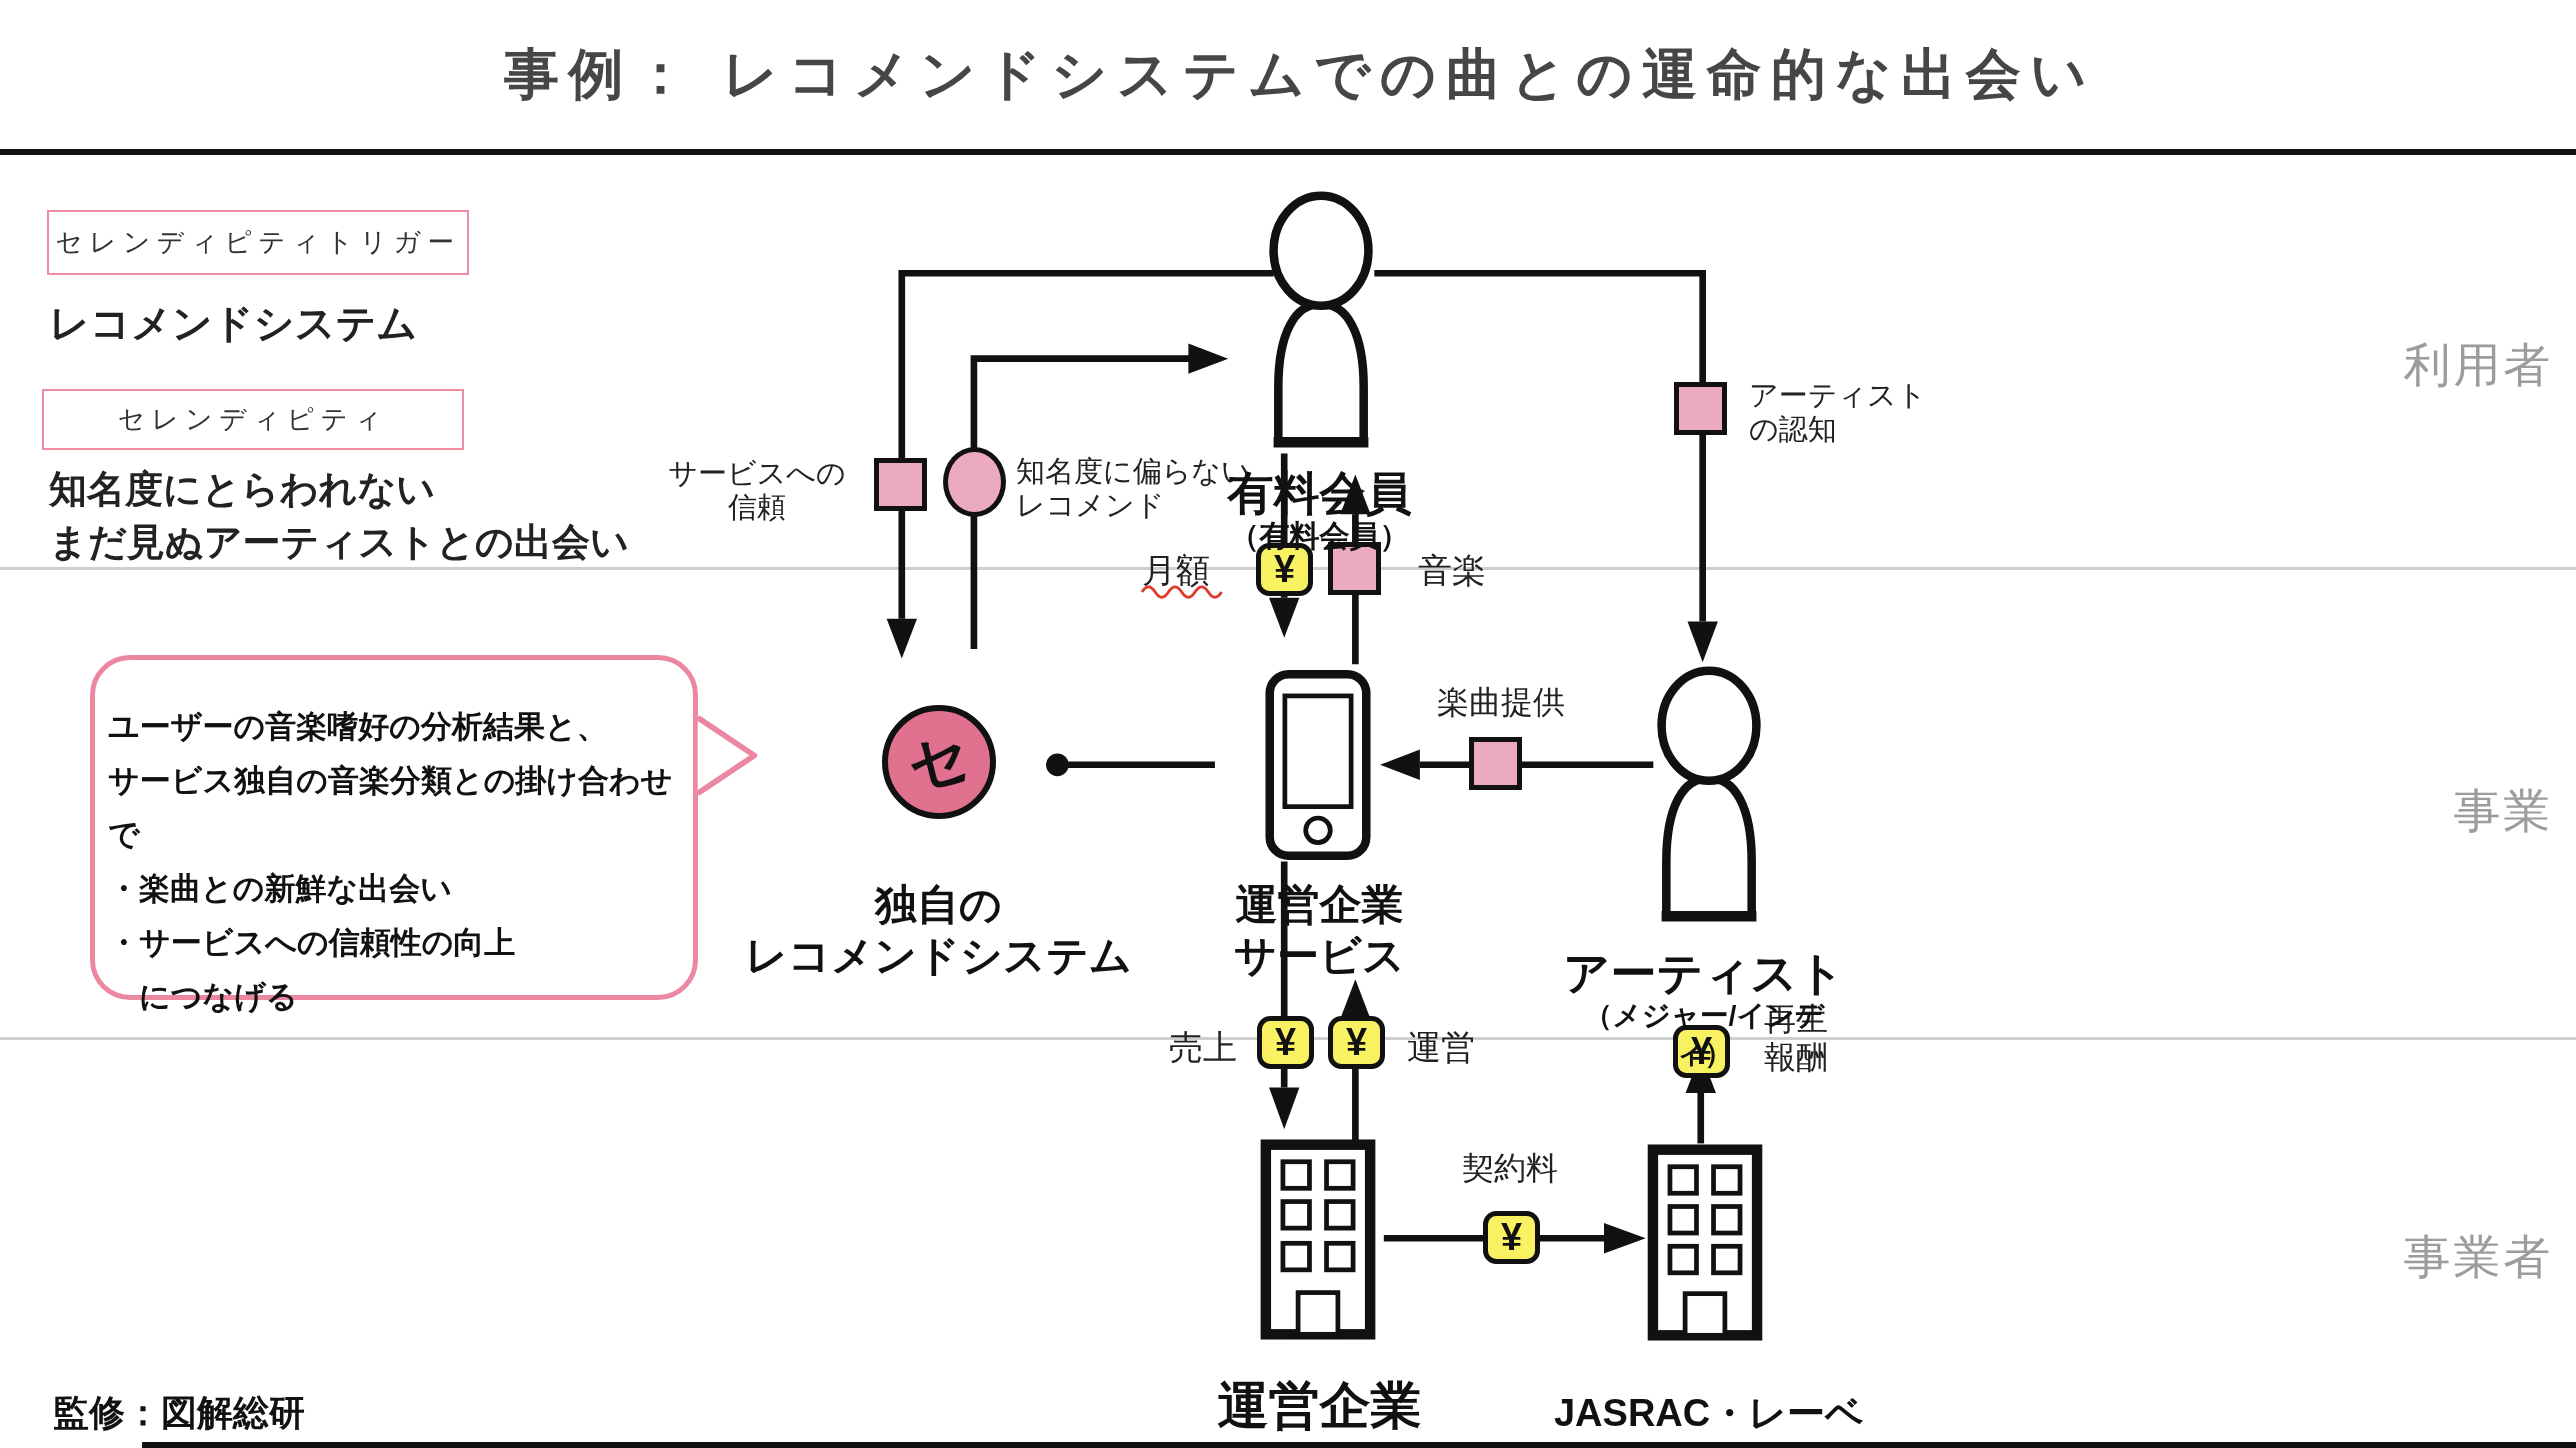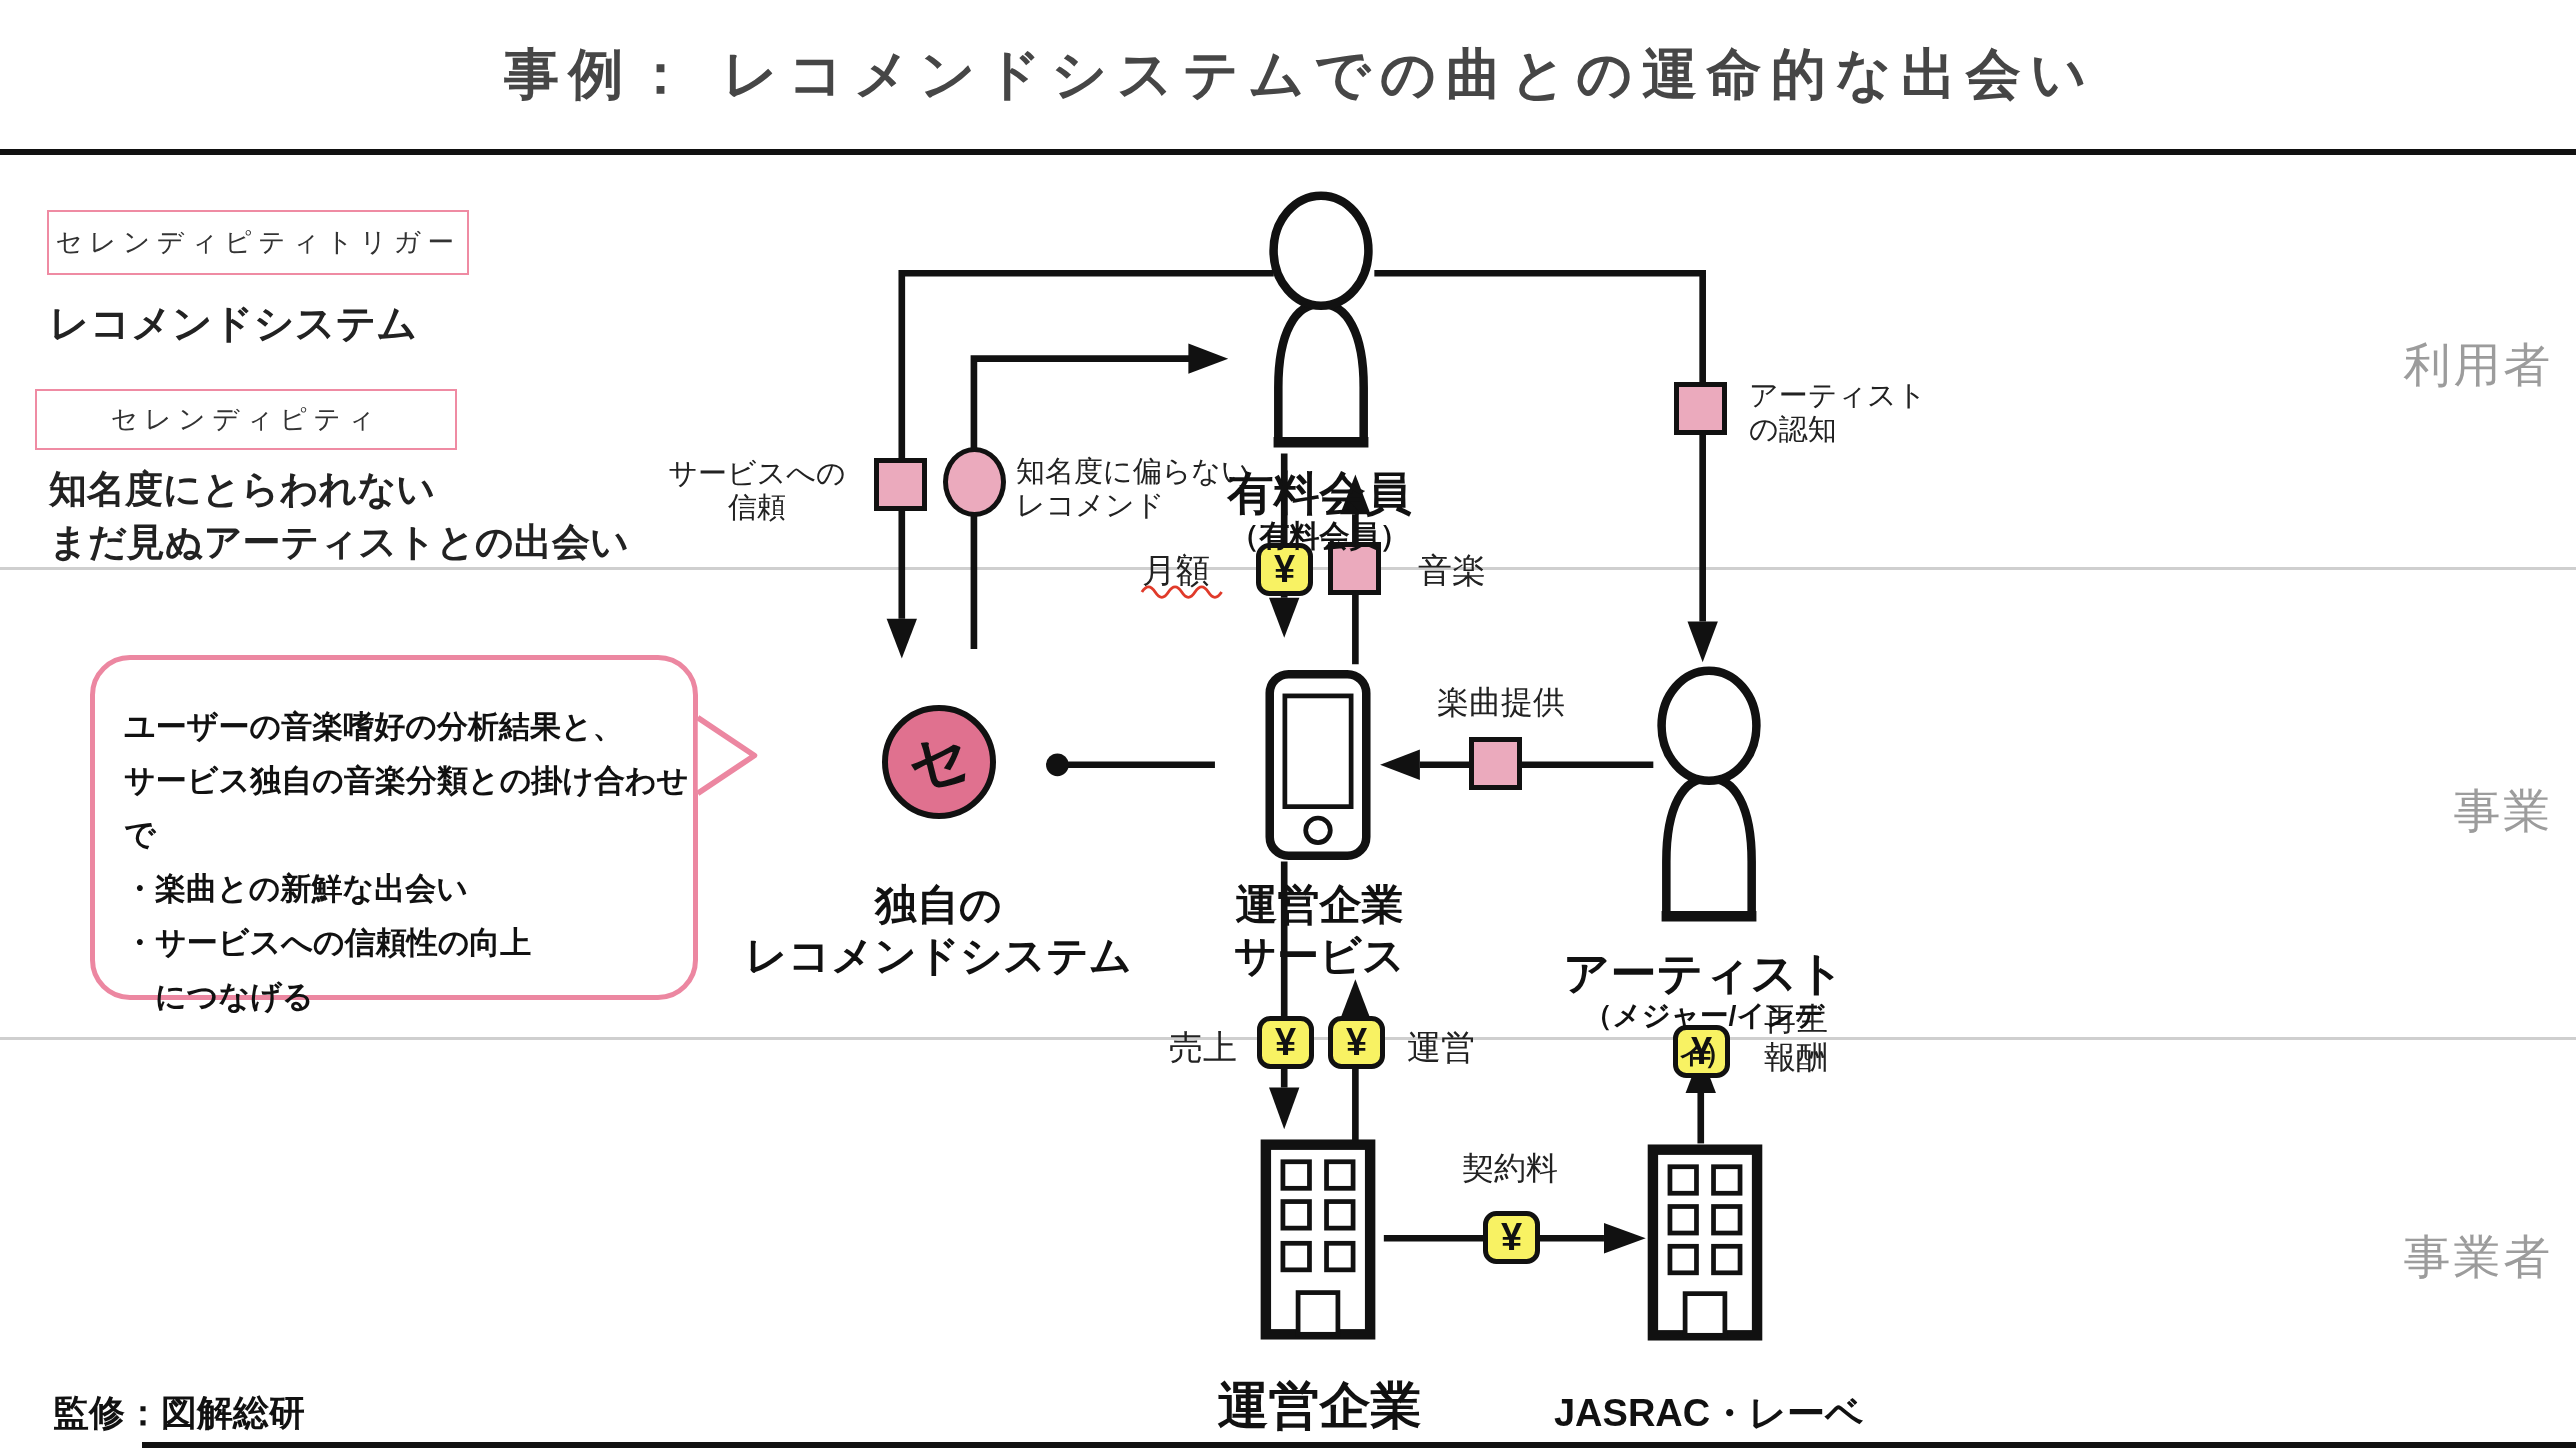--- a/index.html
+++ b/index.html
@@ -14,21 +14,21 @@
   .rule-top{left:0;top:149px;width:2576px;height:5.7px;background:#111;}
   .rule-bottom{left:142px;top:1442px;width:2434px;height:5.7px;background:#111;}
   .divider{height:2.8px;background:#cfcfcf;left:0;width:2576px;}
   
   .tagbox{width:418px;border:2.8px solid #ef8ba3;background:#fff;text-align:center;
           font-size:26.6px;letter-spacing:6.6px;color:#333;}
   .tagvalue{font-weight:bold;color:#222;}
   
   .bubble{left:90px;top:655px;width:598px;height:335px;border:5.7px solid #ec87a1;
           border-radius:40px;background:#fff;}
-  .bubble-text{left:124px;top:700px;width:569px;font-size:31px;font-weight:bold;
+  .bubble-text{left:108px;top:700px;width:569px;font-size:31px;font-weight:bold;
                line-height:54px;color:#111;}
   
   .layer{font-size:47px;color:#9c9c9c;letter-spacing:2.8px;text-align:right;width:285px;}
   
   .entlabel{font-weight:bold;color:#111;text-align:center;}
   .sublabel{font-weight:bold;color:#111;text-align:center;}
   
   .sq{width:53px;height:53px;background:#ebaabd;border:5.7px solid #111;box-sizing:border-box;}
   .ellipse{width:63px;height:70px;background:#ebaabd;border:5.7px solid #111;border-radius:50%;box-sizing:border-box;}
   .yen{width:57px;height:53px;background:#f8f263;border:5.7px solid #111;border-radius:13.3px;
@@ -54,21 +54,21 @@
 
   <div class="abs divider" style="top:567px"></div>
   <div class="abs divider" style="top:1037px"></div>
 
   <div class="abs layer" style="left:2268px;top:334px">利用者</div>
   <div class="abs layer" style="left:2268px;top:780px">事業</div>
   <div class="abs layer" style="left:2268px;top:1226px">事業者</div>
 
   <div class="abs tagbox" style="left:47px;top:210px;height:61px;line-height:61px">セレンディピティトリガー</div>
   <div class="abs tagvalue" style="left:49px;top:296px;font-size:40px">レコメンドシステム</div>
-  <div class="abs tagbox" style="left:35px;top:389px;height:57px;line-height:57px">セレンディピティ</div>
+  <div class="abs tagbox" style="left:42px;top:389px;height:57px;line-height:57px">セレンディピティ</div>
   <div class="abs tagvalue" style="left:49px;top:463px;font-size:38px;line-height:53px">
     <div>知名度にとらわれない</div>
     <div>まだ見ぬアーティストとの出会い</div>
   </div>
 
   <div class="abs bubble"></div>
   <div class="abs" style="left:694px;top:710px">
     <svg width="68" height="91" viewBox="0 0 72 96">
       <path d="M4 8 L64 48 L4 88" fill="#ffffff" stroke="#ec87a1" stroke-width="6" stroke-linejoin="round"></path>
     </svg>

